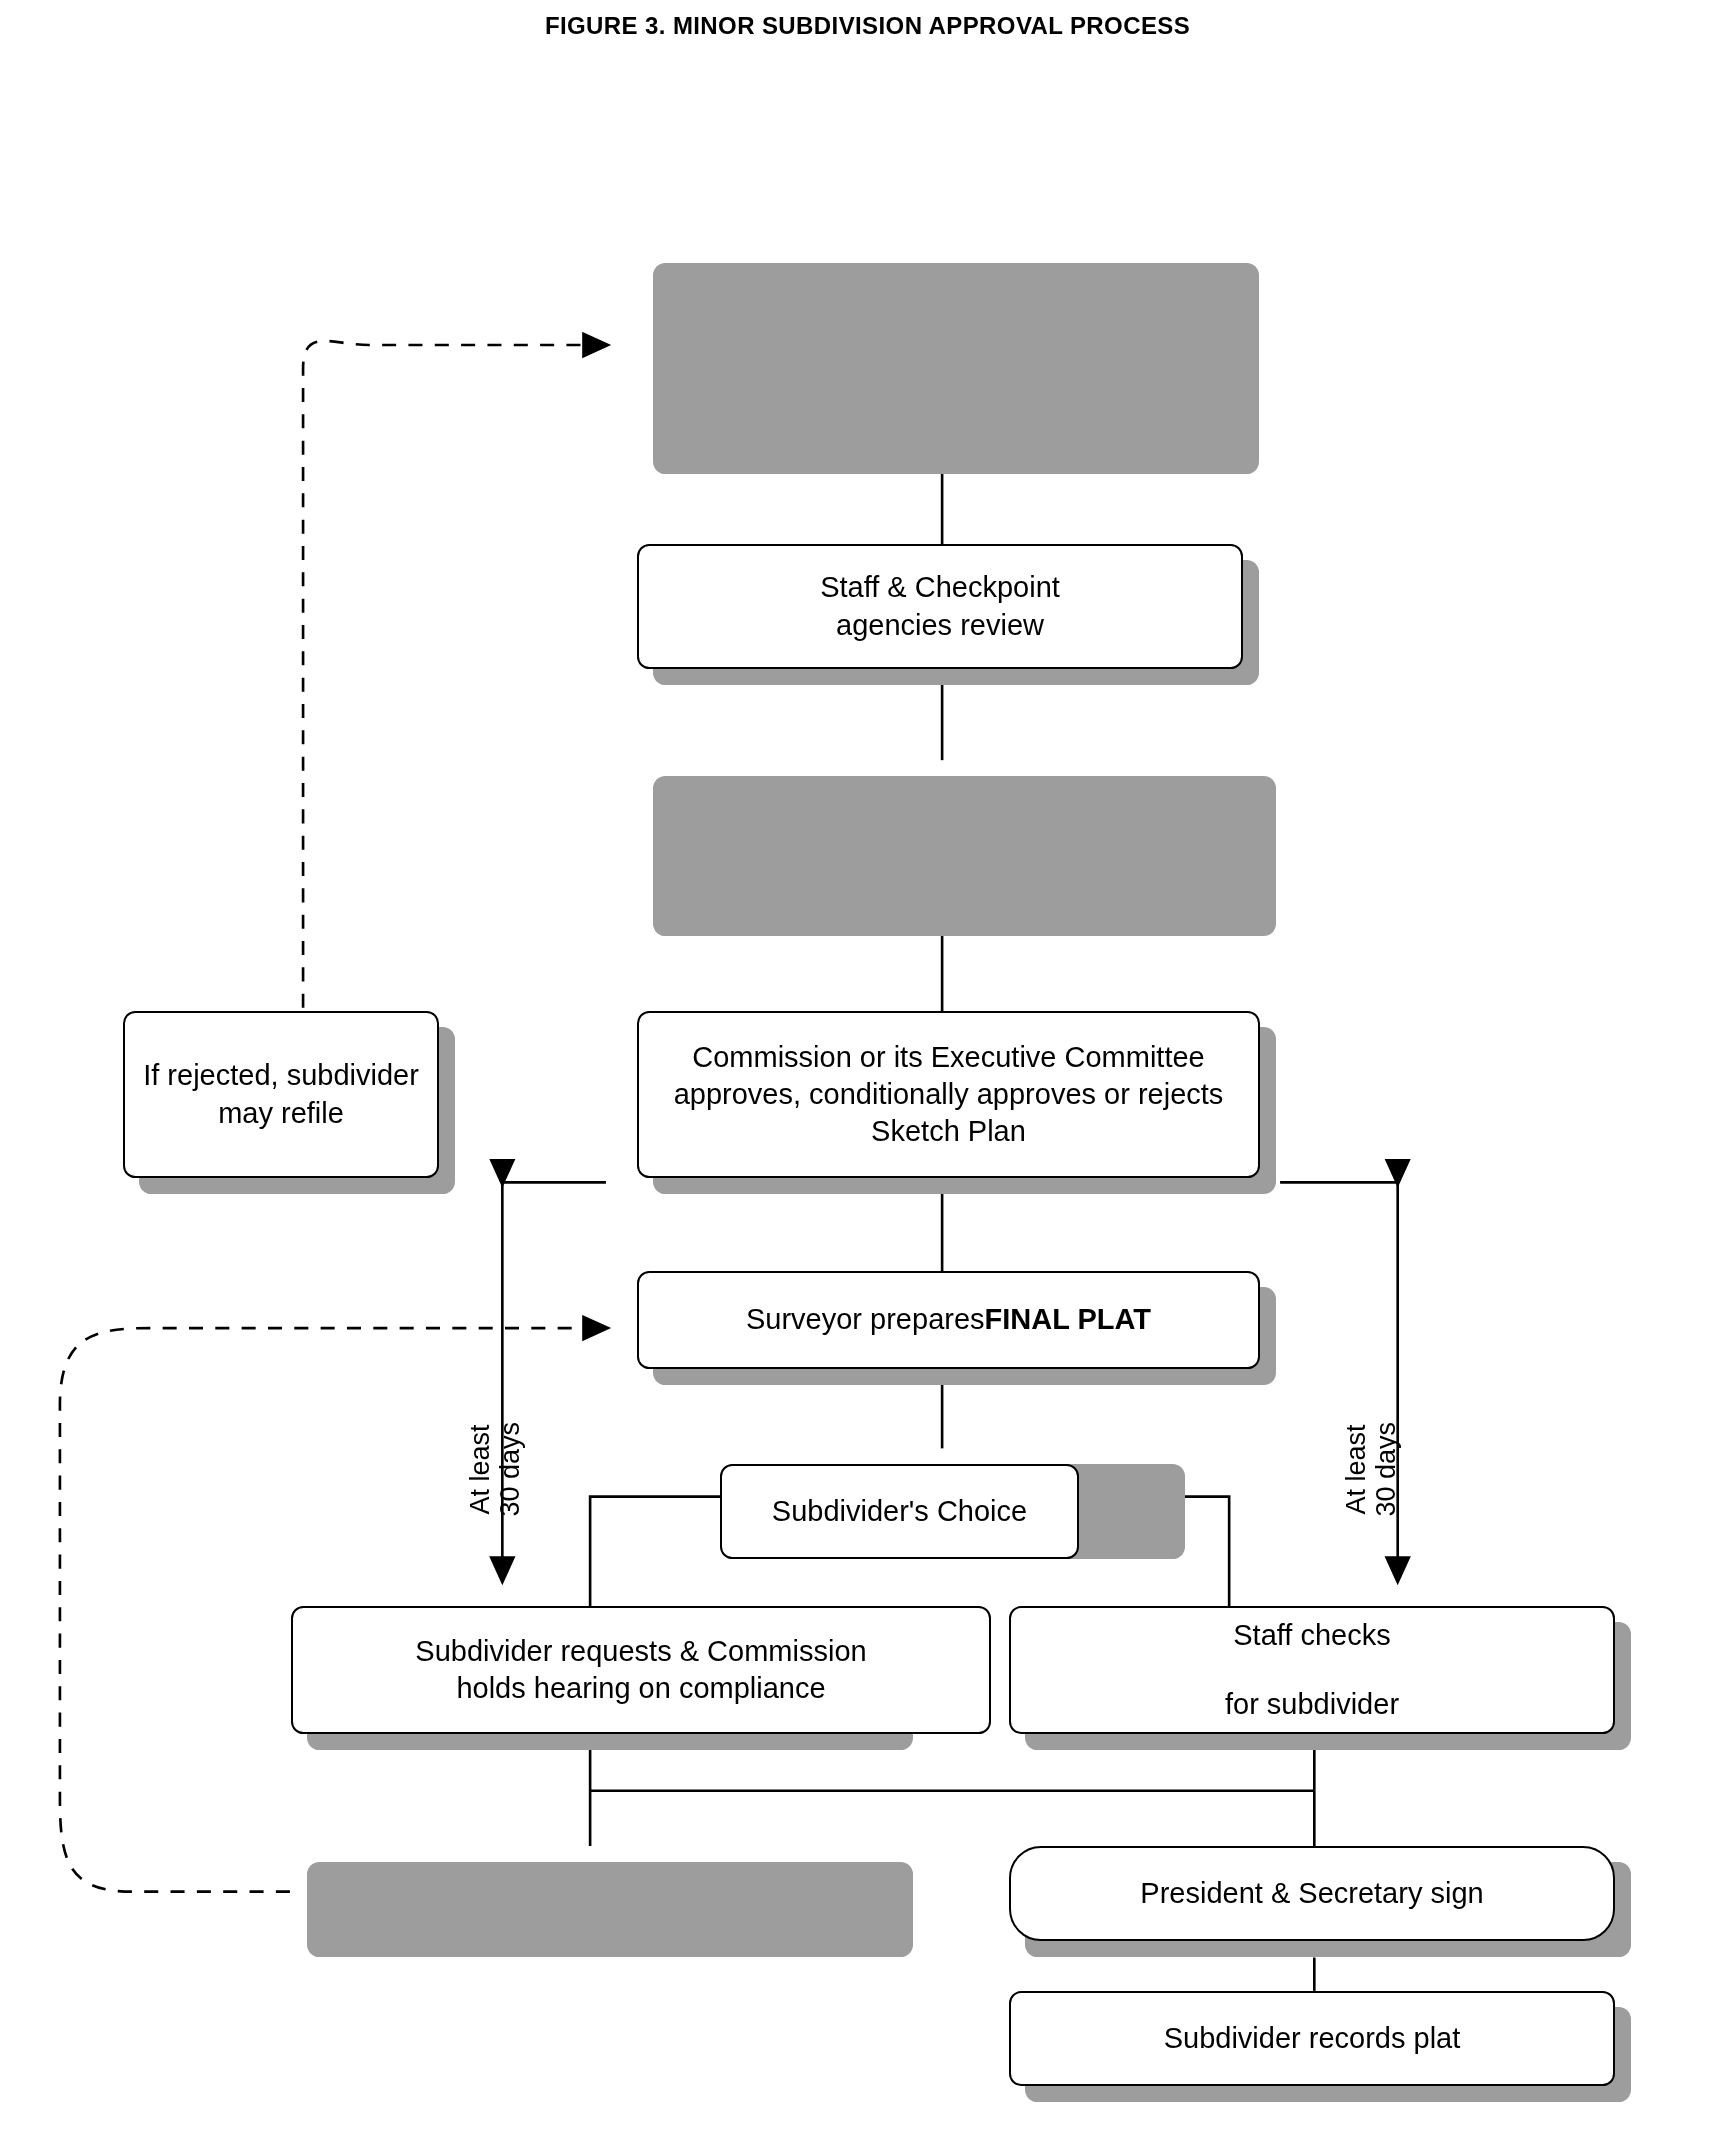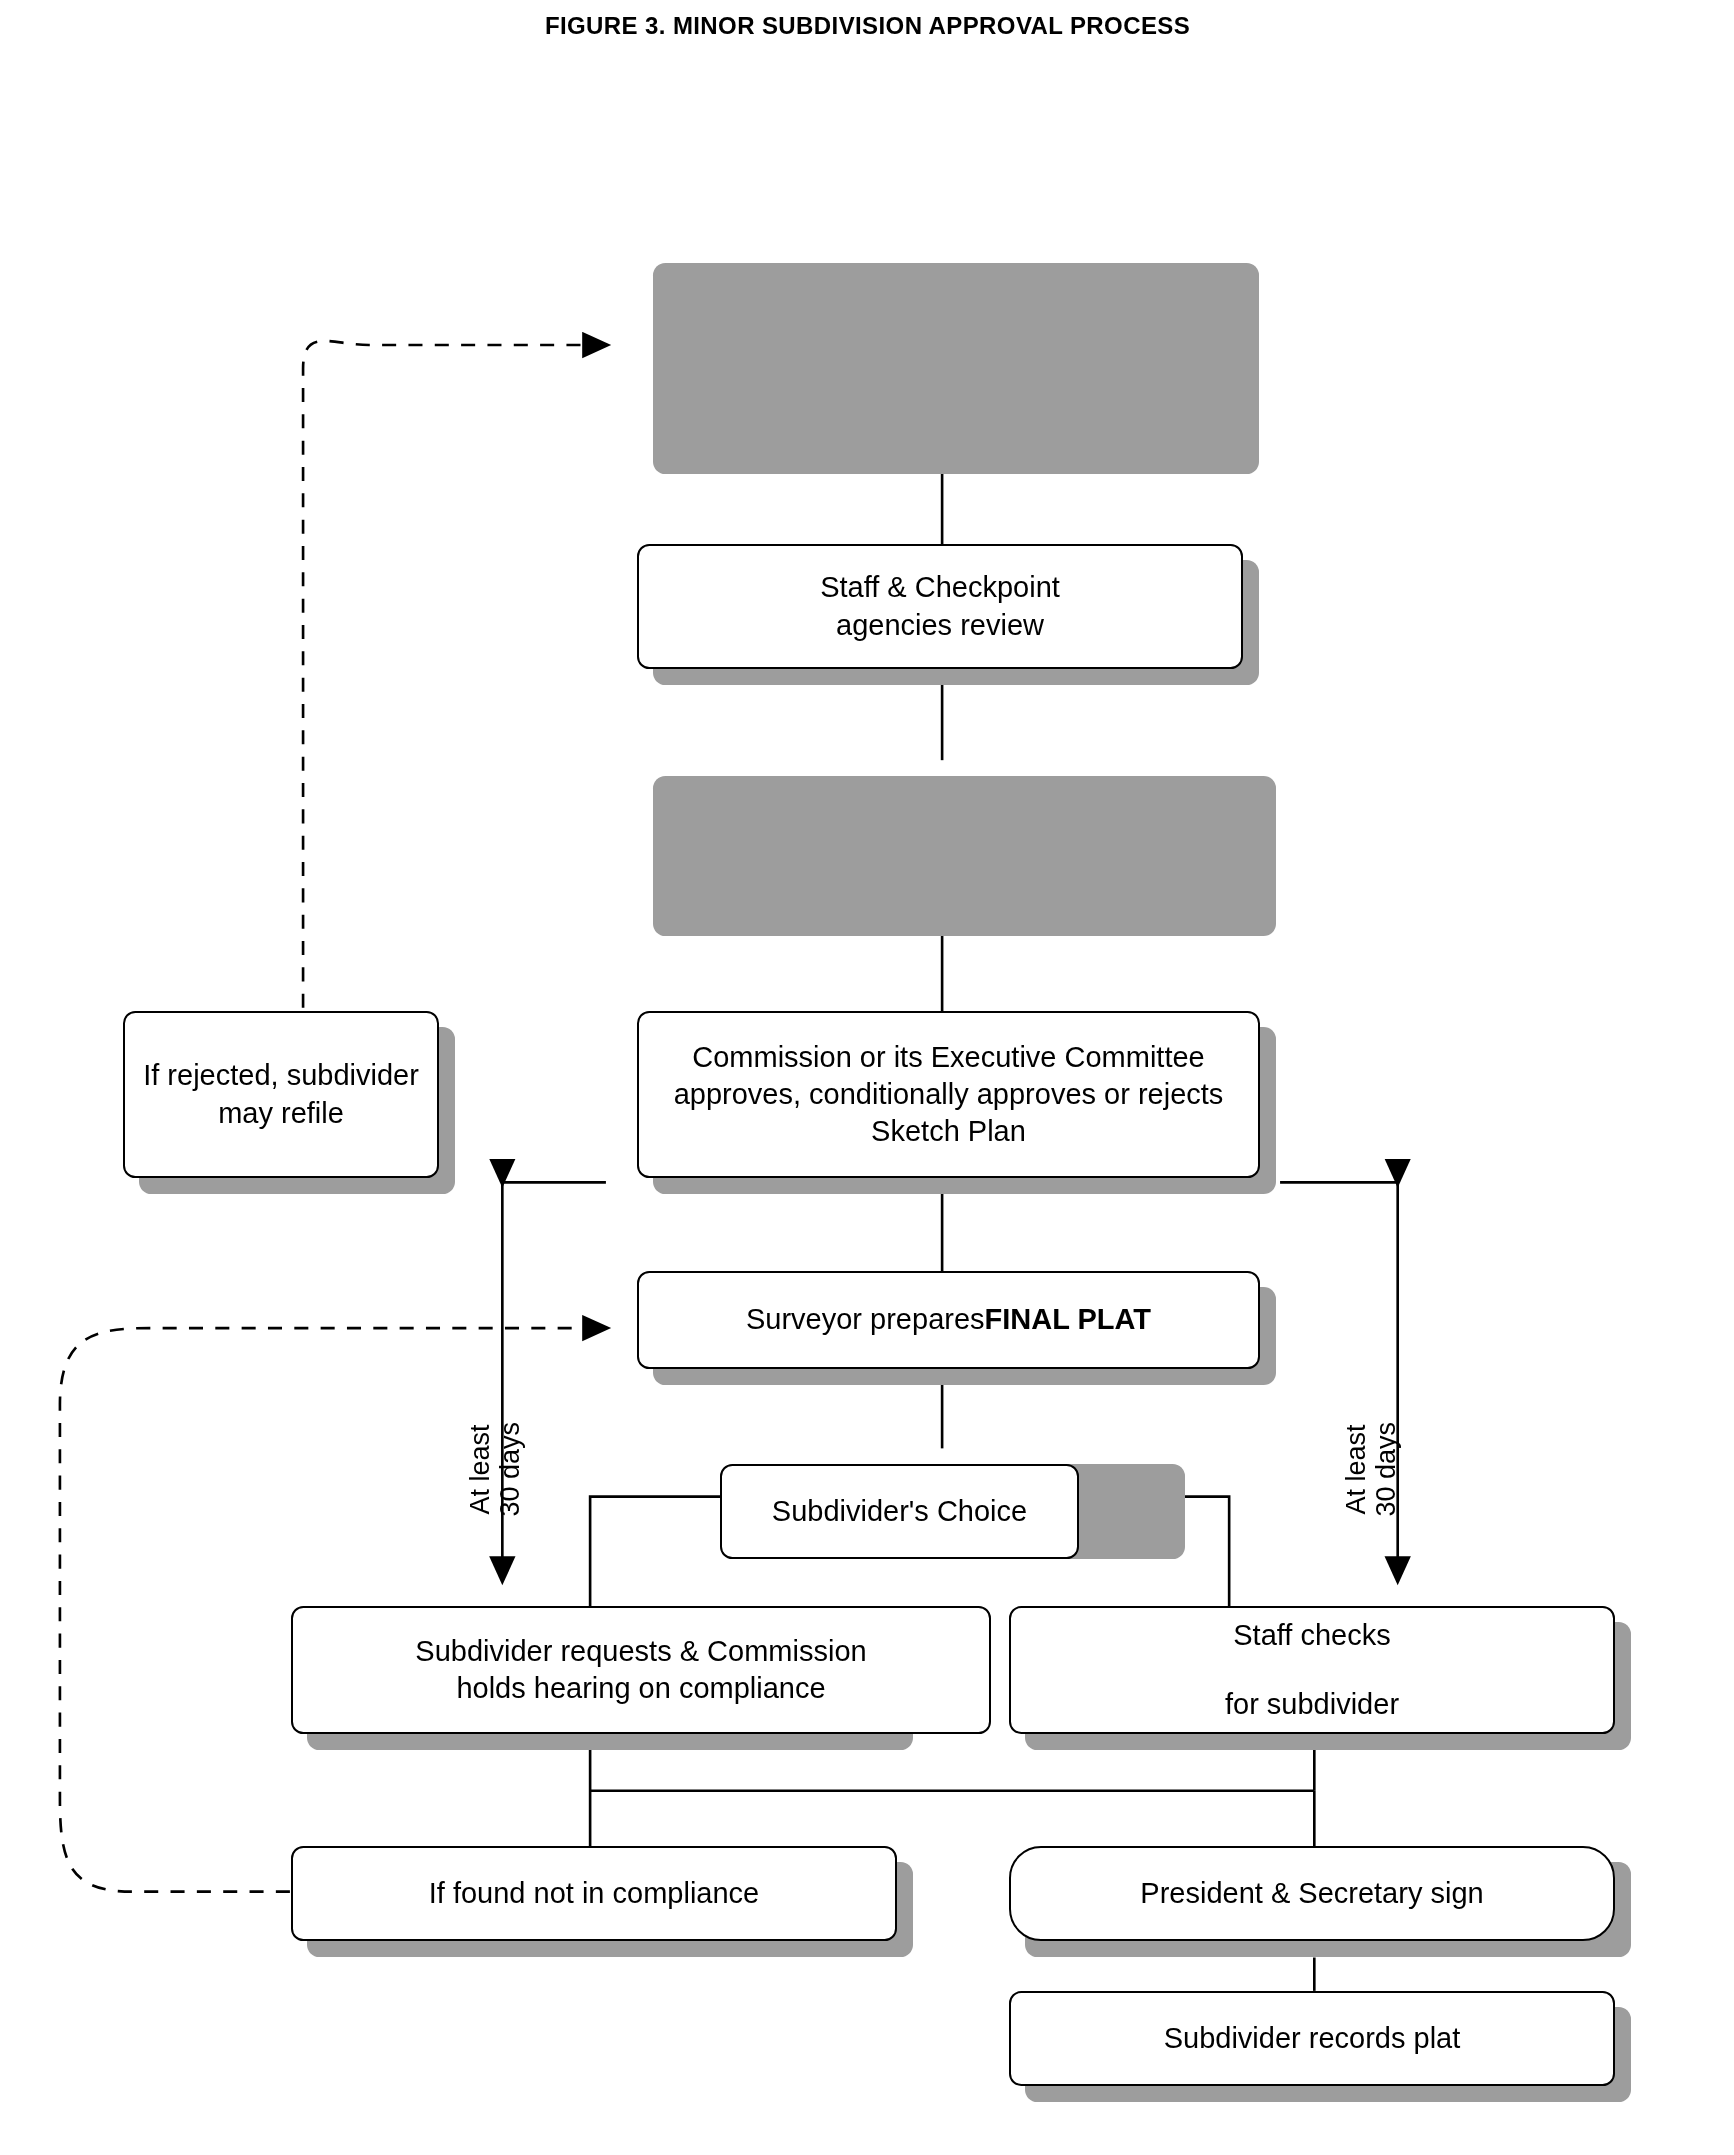--- a/index.html
+++ b/index.html
@@ -159,23 +159,20 @@
     <div>holds hearing on compliance</div>
   </div>
 
   <div class="shadow" style="left:1025px; top:1622px; width:606px; height:128px;"></div>
   <div class="node" style="left:1009px; top:1606px; width:606px; height:128px; flex-direction:column;gap:32px;">
     <div>Staff checks</div>
     <div>for subdivider</div>
   </div>
 
   <div class="shadow" style="left:307px; top:1862px; width:606px; height:95px;"></div>
-  <div class="node" style="left:291px; top:1846px; width:606px; height:95px;">
-    <div>If found not in compliance</div>
-  </div>
 
   <div class="shadow" style="left:1025px; top:1862px; width:606px; height:95px;"></div>
   <div class="node" style="left:1009px; top:1846px; width:606px; height:95px;border-radius:32px;">
     <div>President &amp; Secretary sign</div>
   </div>
 
   <div class="shadow" style="left:1025px; top:2007px; width:606px; height:95px;"></div>
   <div class="node" style="left:1009px; top:1991px; width:606px; height:95px;">
     <div>Subdivider records plat</div>
   </div>

